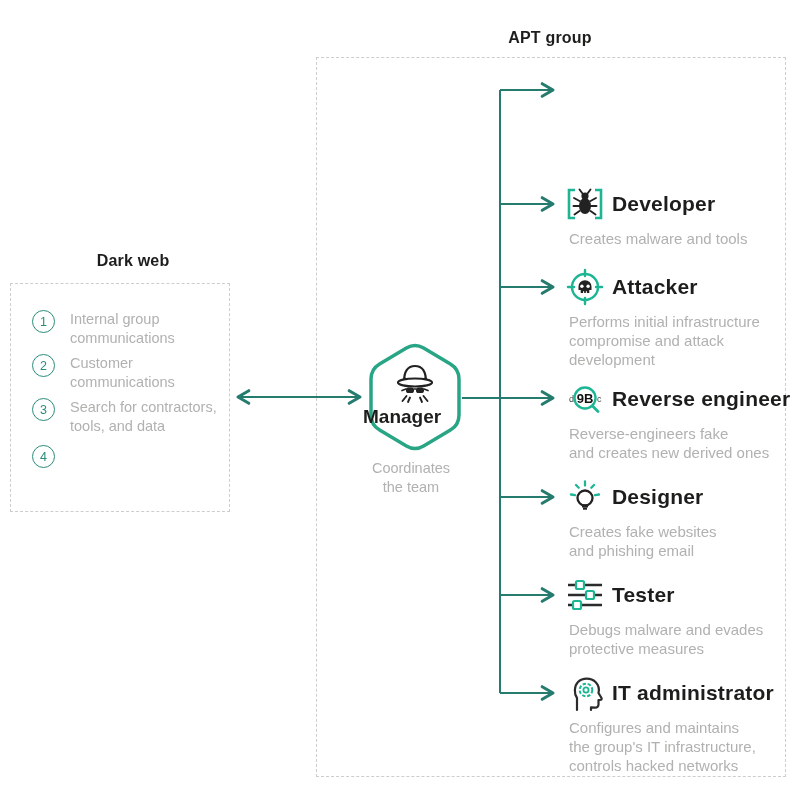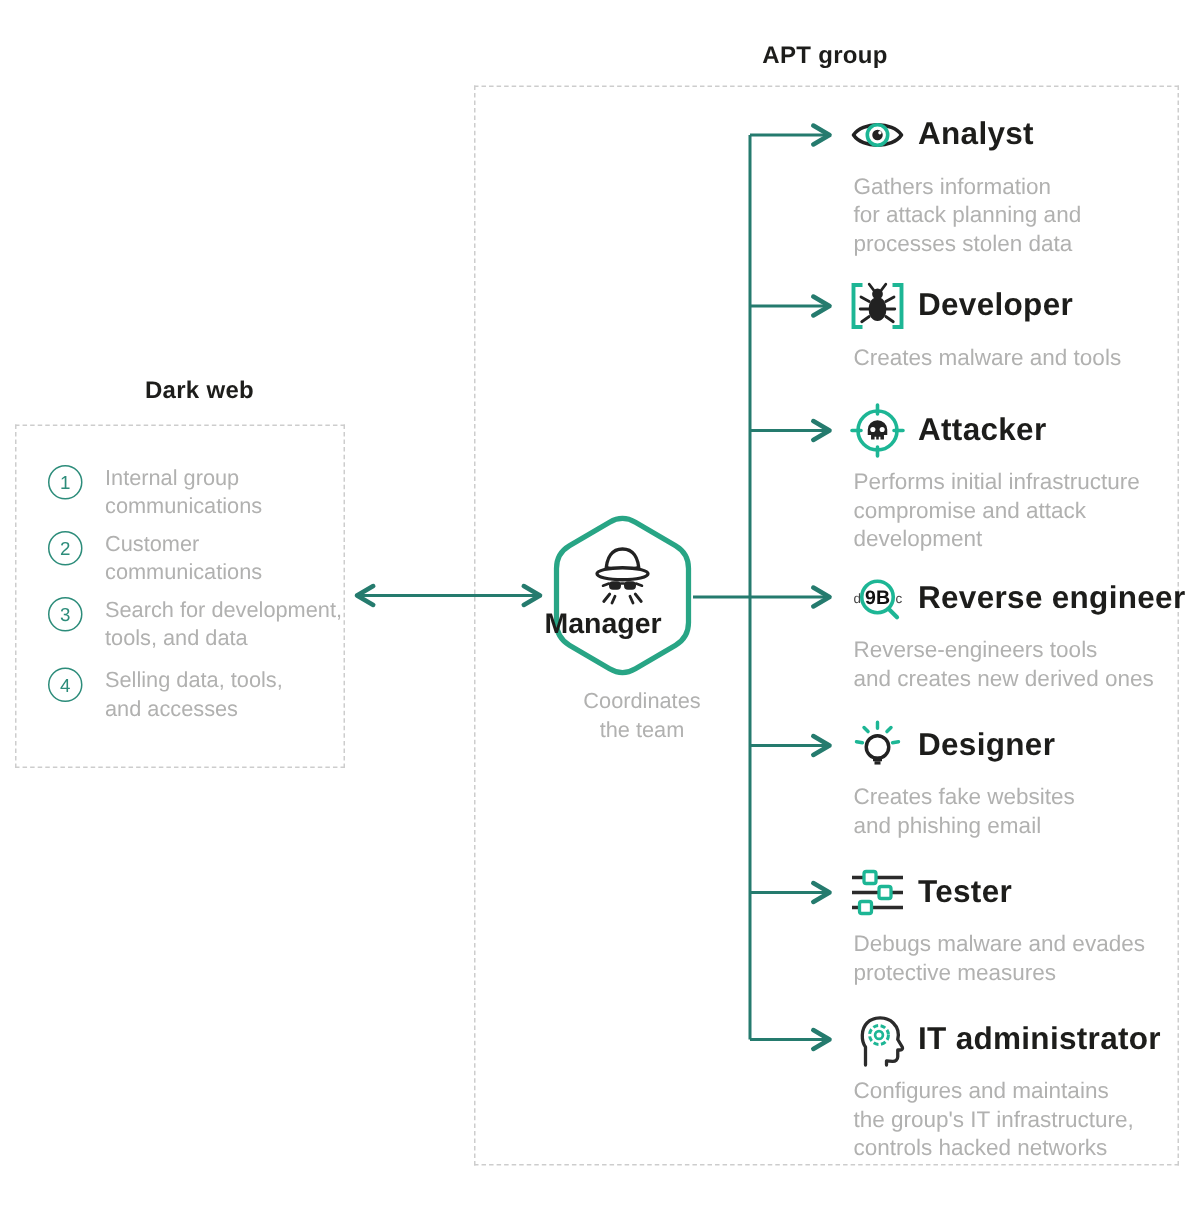--- a/index.html
+++ b/index.html
@@ -18,21 +18,21 @@
   .role{position:absolute;left:565px;width:235px;height:130px;}
   .role-icon{position:absolute;left:0;top:0;width:40px;height:40px;}
   .role-name{position:absolute;left:47px;top:0;height:40px;display:flex;align-items:center;
         font-size:21px;font-weight:600;color:#1d1d1b;white-space:nowrap;letter-spacing:.2px;}
   .role-desc{position:absolute;left:4px;top:45px;color:#b1b1b0;font-size:15px;line-height:19px;
         white-space:pre-line;}
   
   .manager-svg{position:absolute;left:363px;top:338px;}
   .manager-label{position:absolute;left:363px;top:406px;width:104px;text-align:left;
         font-size:19px;font-weight:600;color:#1d1d1b;}
-  .manager-caption{position:absolute;left:353px;top:459px;width:150px;text-align:center;
+  .manager-caption{position:absolute;left:336px;top:459px;width:150px;text-align:center;
         color:#b1b1b0;font-size:14.5px;line-height:19px;white-space:pre-line;}
 </style>
 </head>
 <body>
 
 <div class="page">
 
   <svg class="connector-svg" width="800" height="807" viewBox="0 0 800 807">
     <defs>
       <marker id="arrow" viewBox="0 0 10 10" refX="8" refY="5" markerWidth="9" markerHeight="9" orient="auto-start-reverse">
@@ -60,27 +60,25 @@
     <span class="dw-text">Internal group
 communications</span>
   </div>
   <div class="dw-item" style="left:32px;top:354px;">
     <span class="dw-num">2</span>
     <span class="dw-text">Customer
 communications</span>
   </div>
   <div class="dw-item" style="left:32px;top:398px;">
     <span class="dw-num">3</span>
-    <span class="dw-text">Search for development,
+    <span class="dw-text">Search for contractors,
 tools, and data</span>
   </div>
   <div class="dw-item" style="left:32px;top:445px;">
     <span class="dw-num">4</span>
-    <span class="dw-text">Selling data, tools,
-and accesses</span>
   </div>
 
   <div class="section-title" style="left:316px;top:29px;width:468px;">APT group</div>
   <div class="dashed-box" style="left:316px;top:57px;width:468px;height:718px;"></div>
 
   <svg class="manager-svg" width="104" height="118" viewBox="0 0 104 118">
     <path d="M60.6 10.1 L87.4 25.9 Q96 31 96 41 L96 77 Q96 87 87.4 92.1 L60.6 107.9
              Q52 113 43.4 107.9 L16.6 92.1 Q8 87 8 77 L8 41 Q8 31 16.6 25.9 L43.4 10.1
              Q52 5 60.6 10.1 Z" fill="#ffffff" stroke="#28a585" stroke-width="3.5"></path>
     <g>
@@ -90,34 +88,20 @@
       <rect x="43" y="49.5" width="8" height="5.6" rx="2.6" fill="#222"></rect>
       <rect x="53" y="49.5" width="8" height="5.6" rx="2.6" fill="#222"></rect>
       <path d="M51 51 h2 M39 52.5 l4-1.5 M65 52.5 l-4-1.5" stroke="#222" stroke-width="1.7" stroke-linecap="round"></path>
       <path d="M43.5 58 L39.5 63 M47 59.5 L45 64 M60.5 58 L64.5 63 M57 59.5 L59 64" stroke="#222" stroke-width="1.9" stroke-linecap="round"></path>
     </g>
   </svg>
   <div class="manager-label">Manager</div>
   <div class="manager-caption">Coordinates
 the team</div>
 
-  <div class="role" style="top:70px;">
-    <div class="role-icon">
-      <svg width="40" height="40" viewBox="0 0 40 40">
-        <path d="M4 20 C10 11 30 11 36 20 C30 29 10 29 4 20 Z" fill="#fff" stroke="#222" stroke-width="2.4" stroke-linejoin="round"></path>
-        <circle cx="20" cy="20" r="6.8" fill="#fff" stroke="#1db695" stroke-width="2.4"></circle>
-        <circle cx="20" cy="20" r="3.5" fill="#222"></circle>
-        <circle cx="21.6" cy="18.5" r="1.1" fill="#fff"></circle>
-      </svg>
-    </div>
-    <div class="role-name">Analyst</div>
-    <div class="role-desc">Gathers information
-for attack planning and
-processes stolen data</div>
-  </div>
 
   <div class="role" style="top:267px;">
     <div class="role-icon">
       <svg width="40" height="40" viewBox="0 0 40 40">
         <circle cx="20" cy="20" r="13" fill="none" stroke="#1db695" stroke-width="2.4"></circle>
         <path d="M20 3 V9 M20 31 V37 M3 20 H9 M31 20 H37" stroke="#1db695" stroke-width="2.4" stroke-linecap="round"></path>
         <path d="M13.5 19.5 a6.5 6.3 0 0 1 13 0 v3.5 h-2.2 v3 h-8.6 v-3 h-2.2 z" fill="#222"></path>
         <circle cx="16.9" cy="19.3" r="1.7" fill="#fff"></circle>
         <circle cx="23.1" cy="19.3" r="1.7" fill="#fff"></circle>
         <path d="M18.6 24.2 v2.6 M21.4 24.2 v2.6" stroke="#fff" stroke-width="1.1"></path>
@@ -147,21 +131,21 @@
     <div class="role-icon">
       <svg width="40" height="40" viewBox="0 0 40 40">
         <text x="4" y="23" font-size="9" fill="#444" font-family="Liberation Sans, sans-serif">d</text>
         <text x="32" y="23" font-size="9" fill="#444" font-family="Liberation Sans, sans-serif">c</text>
         <text x="20" y="23.5" font-size="13" font-weight="bold" fill="#111" text-anchor="middle" font-family="Liberation Sans, sans-serif">9B</text>
         <circle cx="20" cy="19" r="10.5" fill="none" stroke="#1db695" stroke-width="2.4"></circle>
         <path d="M27.5 27 L33 32.5" stroke="#1db695" stroke-width="2.8" stroke-linecap="round"></path>
       </svg>
     </div>
     <div class="role-name">Reverse engineer</div>
-    <div class="role-desc">Reverse-engineers tools
+    <div class="role-desc">Reverse-engineers fake
 and creates new derived ones</div>
   </div>
 
   <div class="role" style="top:575px;">
     <div class="role-icon">
       <svg width="40" height="40" viewBox="0 0 40 40">
         <path d="M3 10 H37 M3 20 H37 M3 30 H37" stroke="#2b2b2b" stroke-width="2.4"></path>
         <rect x="11" y="6" width="8" height="8" rx="1.5" fill="#fff" stroke="#1db695" stroke-width="2.2"></rect>
         <rect x="21" y="16" width="8" height="8" rx="1.5" fill="#fff" stroke="#1db695" stroke-width="2.2"></rect>
         <rect x="8" y="26" width="8" height="8" rx="1.5" fill="#fff" stroke="#1db695" stroke-width="2.2"></rect>

